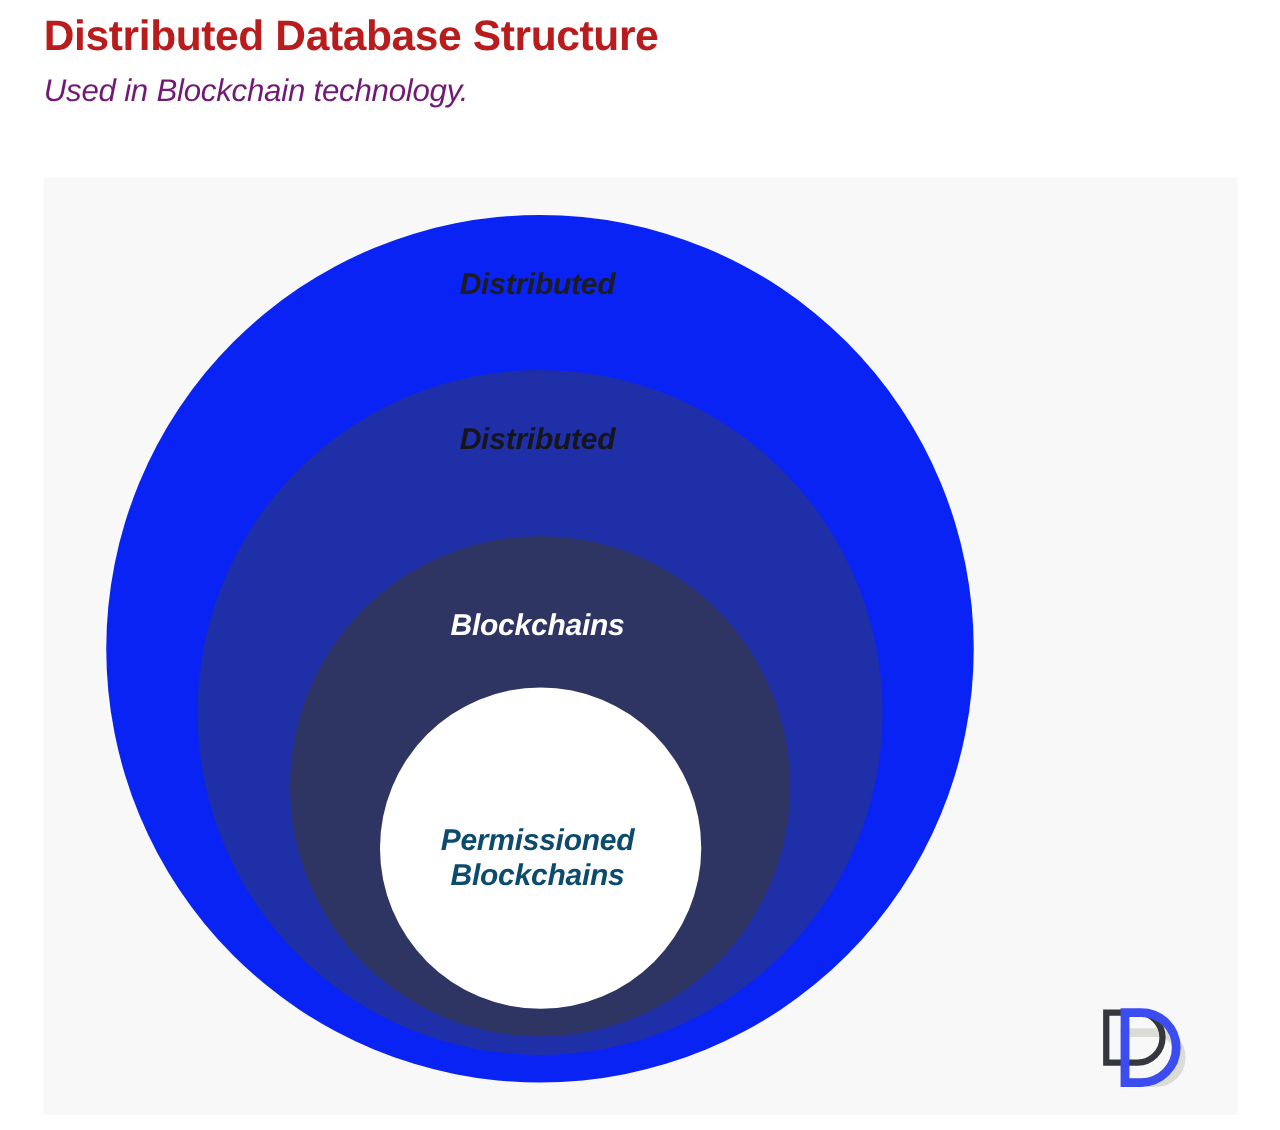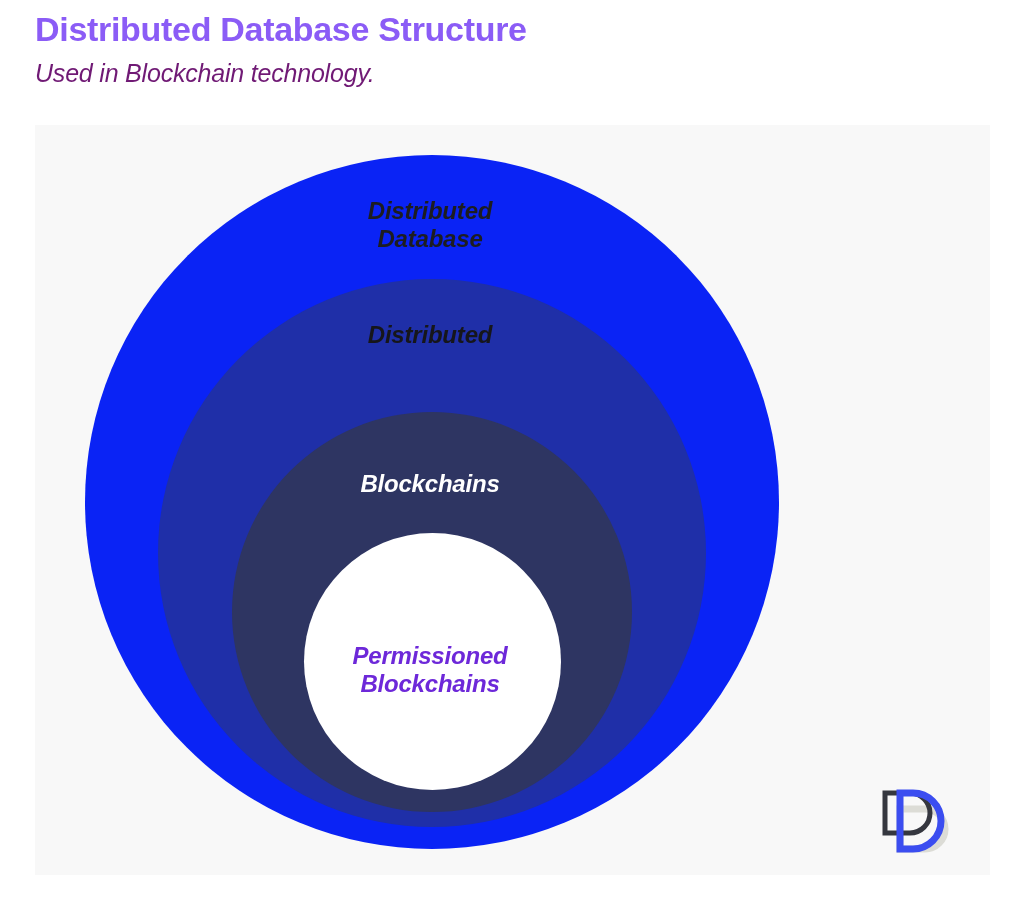--- a/index.html
+++ b/index.html
@@ -18,42 +18,42 @@
   
   #header {
     position: absolute;
     left: 35px;
     top: 8px;
     width: 955px;
   }
   #page-title {
     font-size: 34px;
     font-weight: bold;
-    color: #8b5cf6;
+    color: #b91c1c;
     letter-spacing: -0.3px;
     line-height: 1.25;
     margin: 0;
     white-space: nowrap;
   }
   #page-subtitle {
     font-size: 25px;
     font-style: italic;
     font-weight: normal;
     color: #701a75;
     letter-spacing: -0.2px;
     line-height: 1.3;
     margin: 6px 0 0 0;
     white-space: nowrap;
   }
 
   
   #diagram-panel {
     position: absolute;
     left: 35px;
-    top: 125px;
+    top: 142px;
     width: 955px;
     height: 750px;
     background: #f8f8f8;
     overflow: hidden;
   }
 
   .ring {
     position: absolute;
     border-radius: 50%;
   }
@@ -105,21 +105,21 @@
   #label-distributed-ledgers {
     top: 196px;
     color: #16161a;
   }
   #label-blockchains {
     top: 345px;
     color: #ffffff;
   }
   #label-permissioned-blockchains {
     top: 517px;
-    color: #6d28d9;
+    color: #0c4a6e;
     text-align: center;
   }
 
   
   #brand-logo {
     position: absolute;
     right: 32px;
     bottom: 14px;
     width: 78px;
     height: 74px;
@@ -138,21 +138,20 @@
   <div class="ring" id="ring-outer"></div>
 
   <div class="ring" id="ring-second"></div>
 
   <div class="ring" id="ring-third"></div>
 
   <div class="ring" id="ring-inner"></div>
 
   <div class="ring-label" id="label-distributed-database">
     <div>Distributed</div>
-    <div>Database</div>
   </div>
 
   <div class="ring-label" id="label-distributed-ledgers">
     <div>Distributed</div>
   </div>
 
   <div class="ring-label" id="label-blockchains">
     <div>Blockchains</div>
   </div>
 

